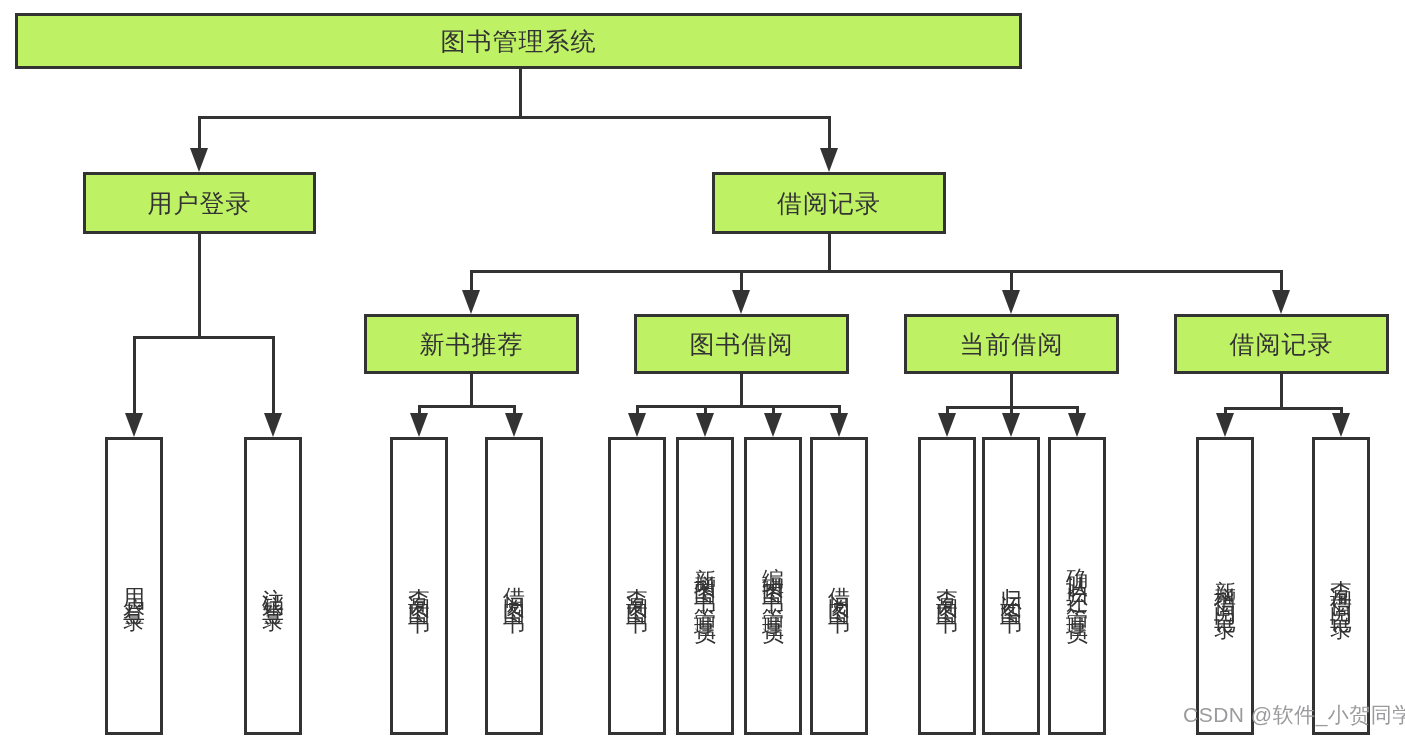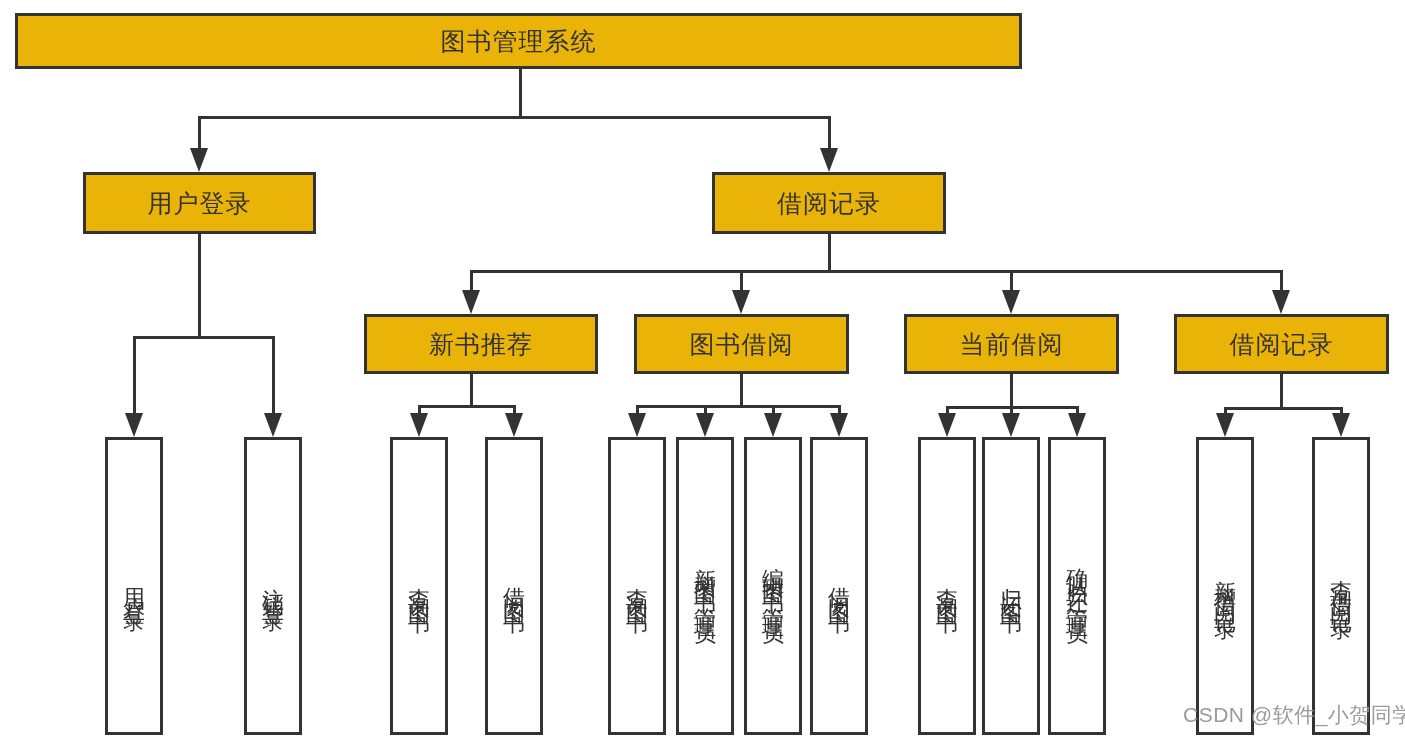--- a/index.html
+++ b/index.html
@@ -7,21 +7,21 @@
     position:relative;
     width:1405px;height:747px;
     background:#ffffff;
     overflow:hidden;
     font-family:"Liberation Sans","DejaVu Sans",sans-serif;
   }
   .hbox{
     position:absolute;
     box-sizing:border-box;
     border:3px solid #333333;
-    background:#eab308;
+    background:#bef264;
     display:flex;align-items:center;justify-content:center;
     color:#333333;
     font-size:25px;
     letter-spacing:1px;
     z-index:2;
   }
   .leaf{
     position:absolute;
     box-sizing:border-box;
     top:437px;height:298px;width:58px;
@@ -52,21 +52,21 @@
     font-size:21px;
     color:#9b9b9e;
     letter-spacing:0.5px;
     z-index:10;
     white-space:nowrap;
   }
   
   .root-box{left:15px;top:13px;width:1007px;height:56px;}
   .n-user-login{left:83px;top:172px;width:233px;height:62px;}
   .n-book-mgmt{left:712px;top:172px;width:234px;height:62px;}
-  .n-new-rec{left:364px;top:314px;width:234px;height:60px;}
+  .n-new-rec{left:364px;top:314px;width:215px;height:60px;}
   .n-borrow{left:634px;top:314px;width:215px;height:60px;}
   .n-current{left:904px;top:314px;width:215px;height:60px;}
   .n-records{left:1174px;top:314px;width:215px;height:60px;}
   .lf-u1{left:105px;} .lf-u2{left:244px;}
   .lf-n1{left:390px;} .lf-n2{left:485px;}
   .lf-b1{left:608px;} .lf-b2{left:676px;} .lf-b3{left:744px;} .lf-b4{left:810px;}
   .lf-c1{left:918px;} .lf-c2{left:982px;} .lf-c3{left:1048px;}
   .lf-r1{left:1196px;} .lf-r2{left:1312px;}
 </style>
 </head>

